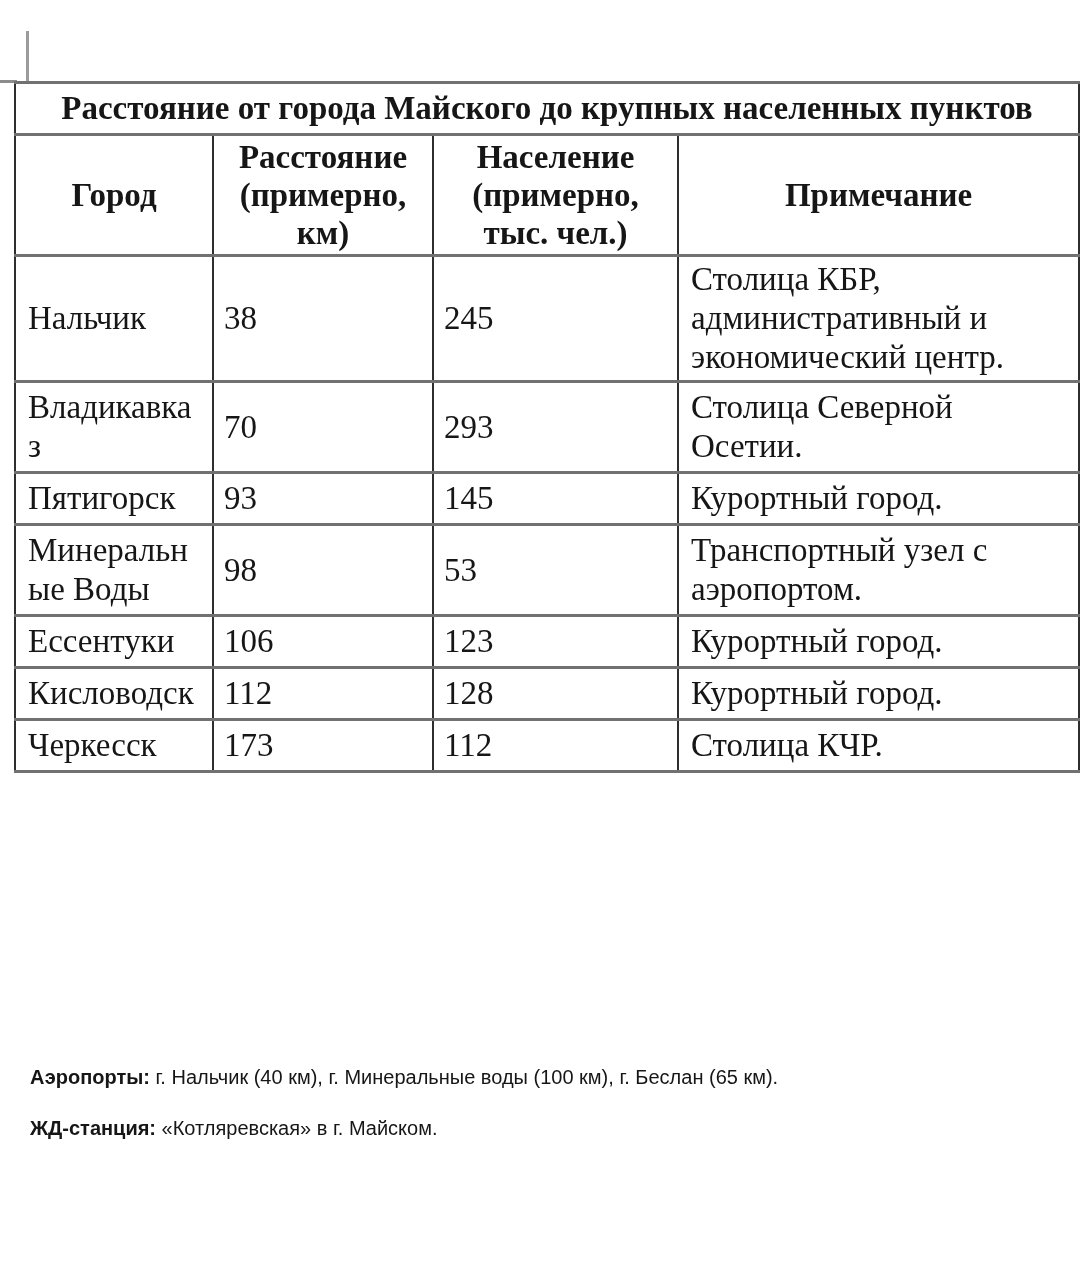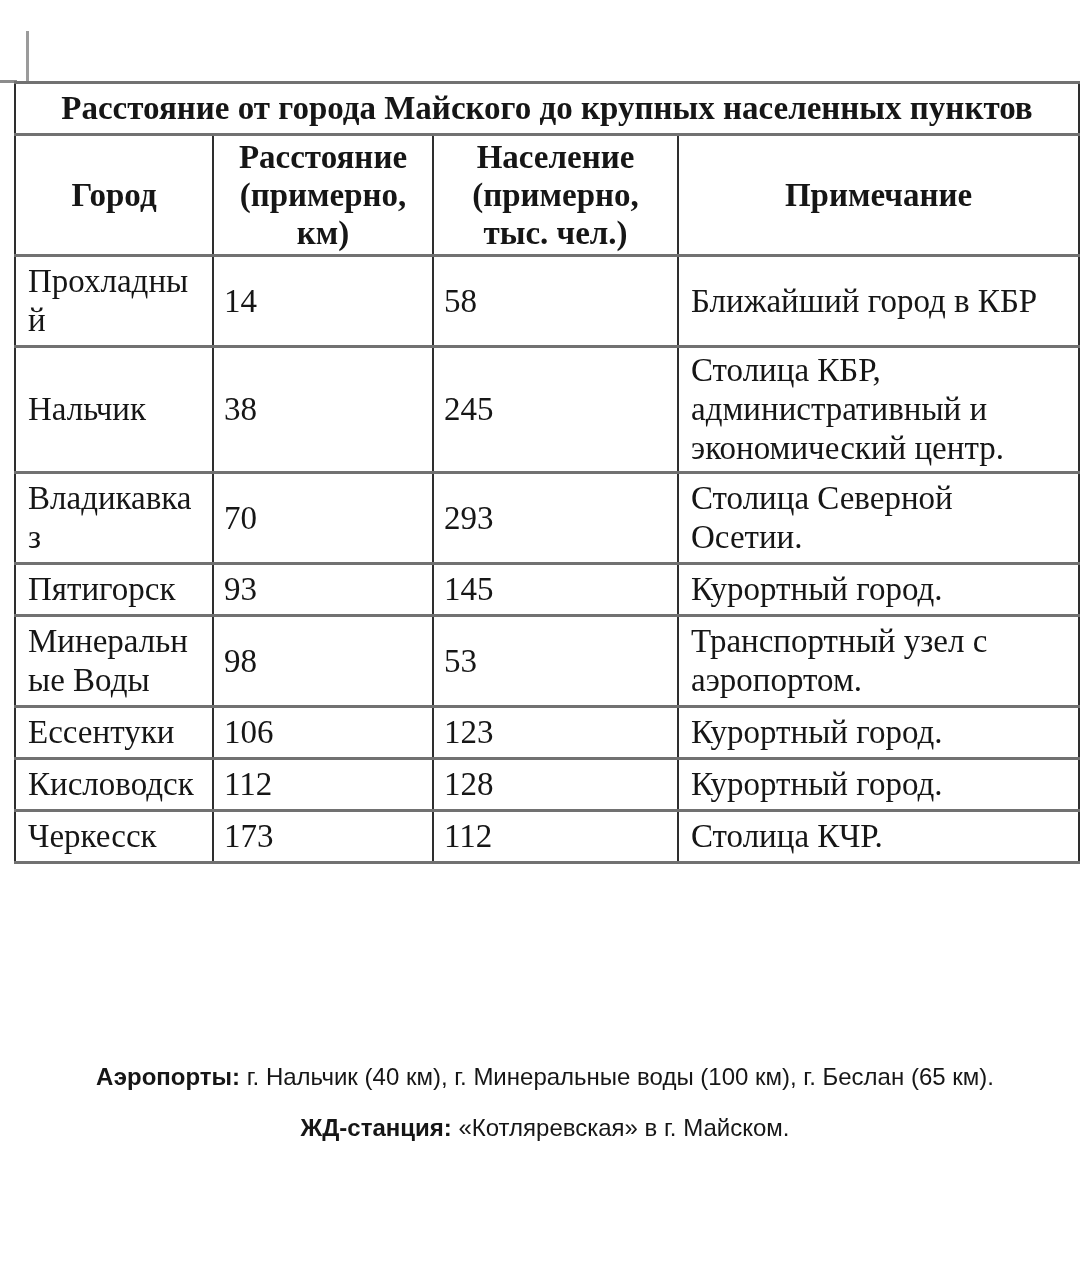--- a/index.html
+++ b/index.html
@@ -68,24 +68,23 @@
   .data-row td { height: 36px; }
   .city-cell { padding-left: 12px; }
   .note-cell { padding: 3px 10px 3px 12px; }
   .footer {
     position: absolute;
     left: 30px; top: 1057px;
     width: 1030px;
   }
   .footer-line {
     margin: 0 0 11px 0;
-    font-size: 24px;
+    font-size: 20px;
     line-height: 40px;
     color: #161616;
-    text-align: center;
   }
   .footer-line b { font-weight: 700; }
 </style>
 </head>
 <body>
 
 <div class="page">
 
   <div class="cursor-tick"></div>
   <div class="top-border-ext"></div>
@@ -102,26 +101,20 @@
         <th colspan="4" class="title-cell">Расстояние от города Майского до крупных населенных пунктов</th>
       </tr>
       <tr>
         <th class="header-cell">Город</th>
         <th class="header-cell">Расстояние (примерно, км)</th>
         <th class="header-cell">Население (примерно, тыс. чел.)</th>
         <th class="header-cell">Примечание</th>
       </tr>
     </thead>
     <tbody id="table-body">
-    <tr class="data-row">
-      <td class="city-cell">Прохладный</td>
-      <td class="num-cell">14</td>
-      <td class="num-cell">58</td>
-      <td class="note-cell">Ближайший город в КБР</td>
-    </tr>
 
     <tr class="data-row">
       <td class="city-cell">Нальчик</td>
       <td class="num-cell">38</td>
       <td class="num-cell">245</td>
       <td class="note-cell">Столица КБР, административный и экономический центр.</td>
     </tr>
 
 
 

